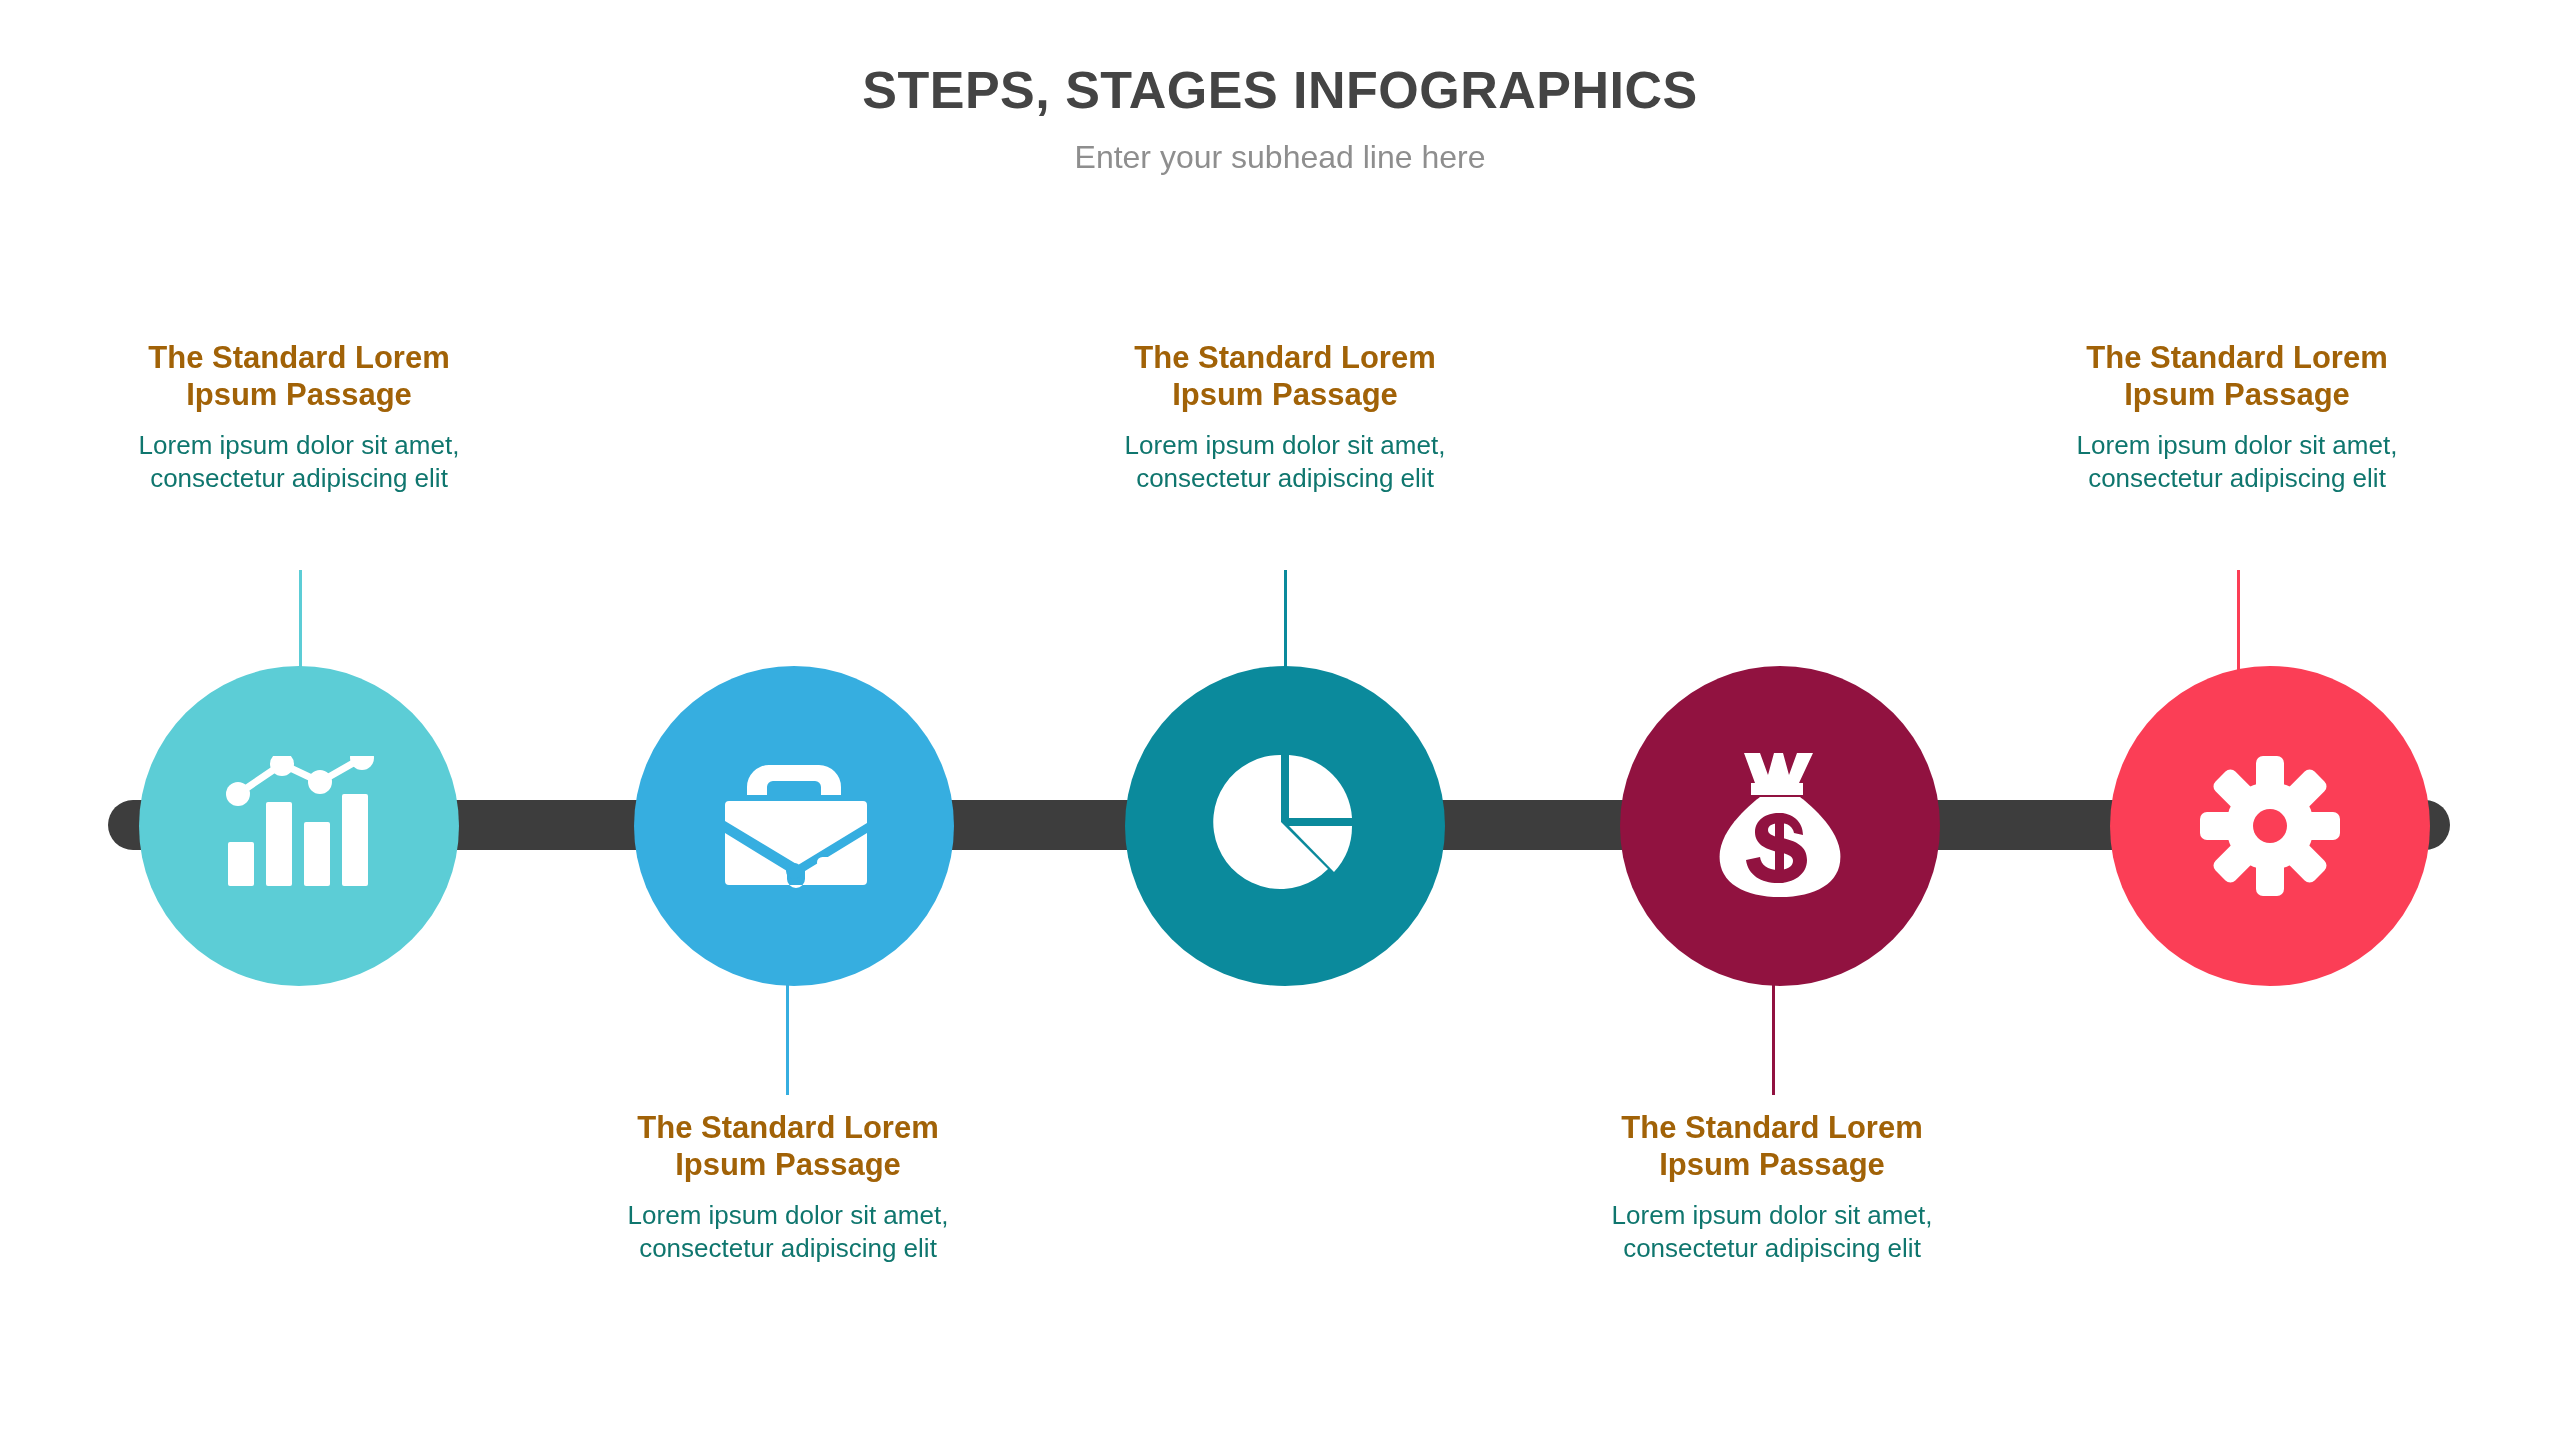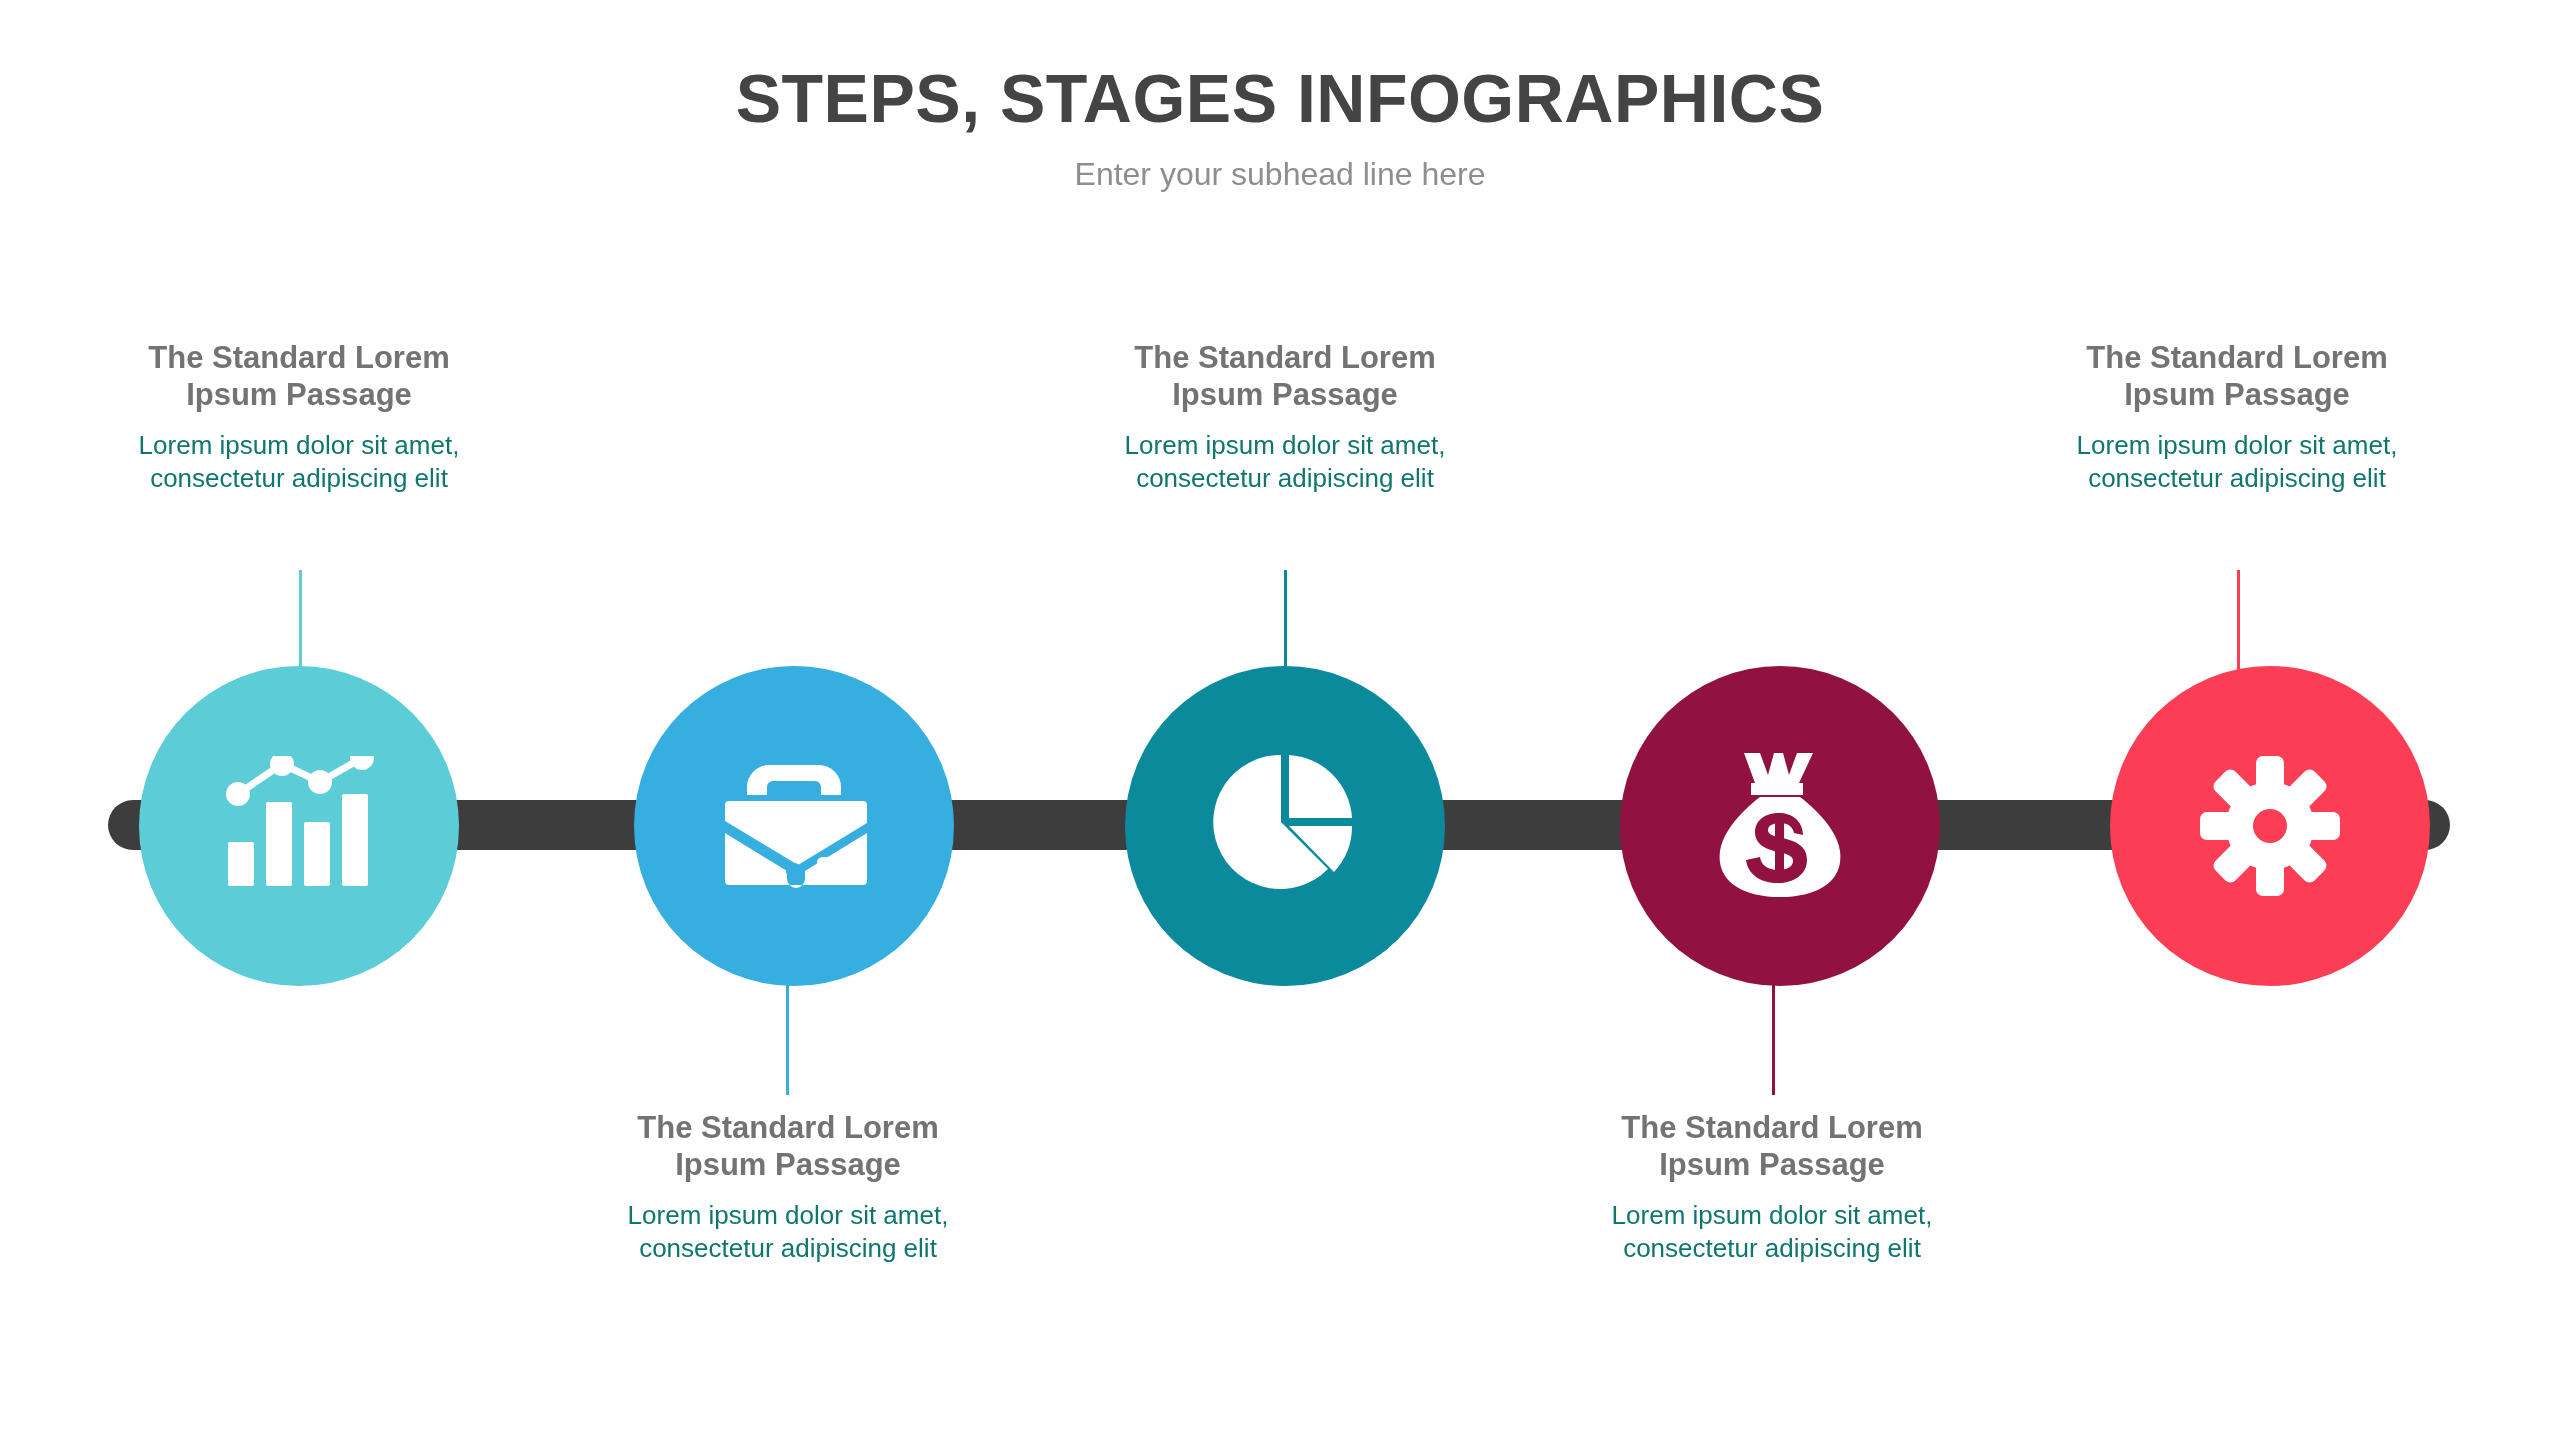--- a/index.html
+++ b/index.html
@@ -26,21 +26,21 @@
 
   
   .header {
     position: absolute;
     top: 62px;
     left: 0;
     width: 2560px;
     text-align: center;
   }
   .title {
-    font-size: 68px;
+    font-size: 52px;
     font-weight: bold;
     color: #444444;
     letter-spacing: 0.5px;
     line-height: 1.08;
     margin: 0;
     white-space: nowrap;
   }
   .subtitle {
     font-size: 32px;
     color: #8e8e8e;
@@ -88,21 +88,21 @@
   .caption {
     position: absolute;
     width: 420px;
     text-align: center;
     z-index: 4;
   }
   .caption h3 {
     margin: 0;
     font-size: 31px;
     font-weight: bold;
-    color: #737373;
+    color: #a16207;
     line-height: 1.18;
   }
   .caption p {
     margin: 16px 0 0 0;
     font-size: 26px;
     color: #0f766e;
     line-height: 1.25;
     font-weight: normal;
   }
   .caption.top    { top: 340px; }

